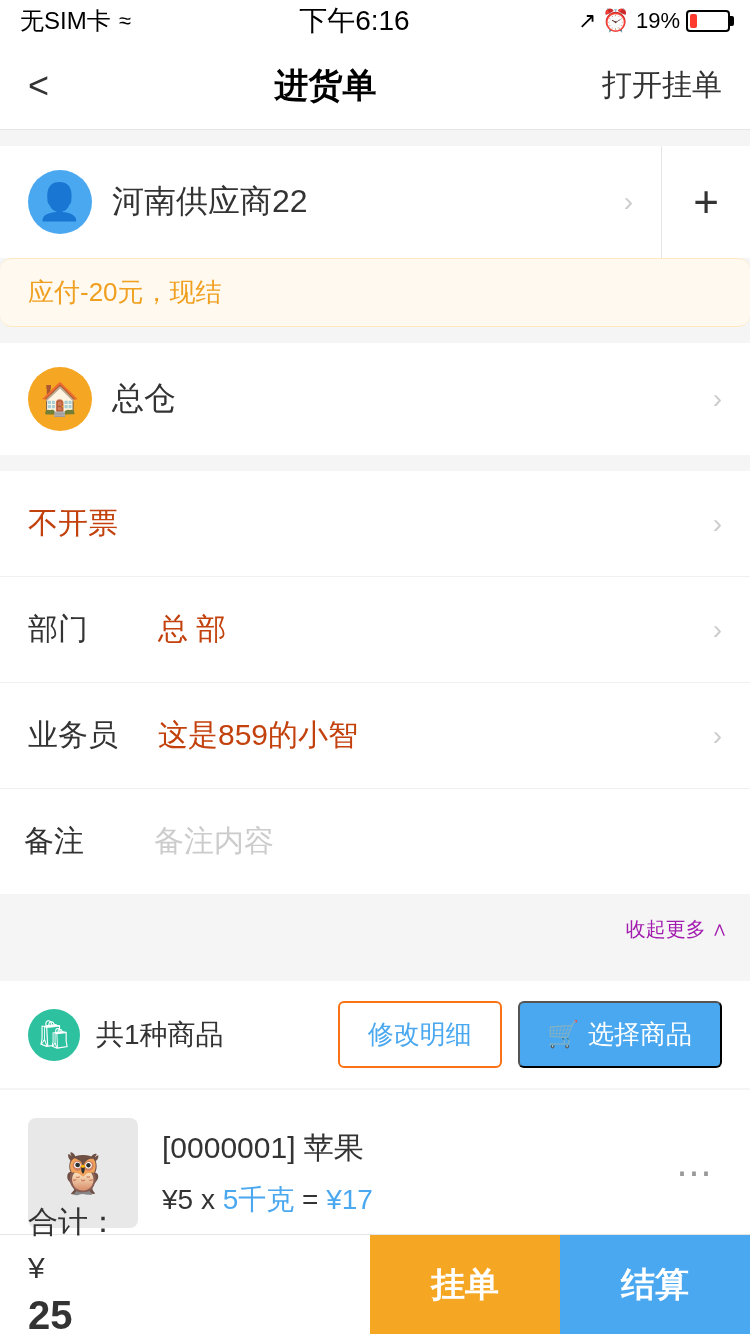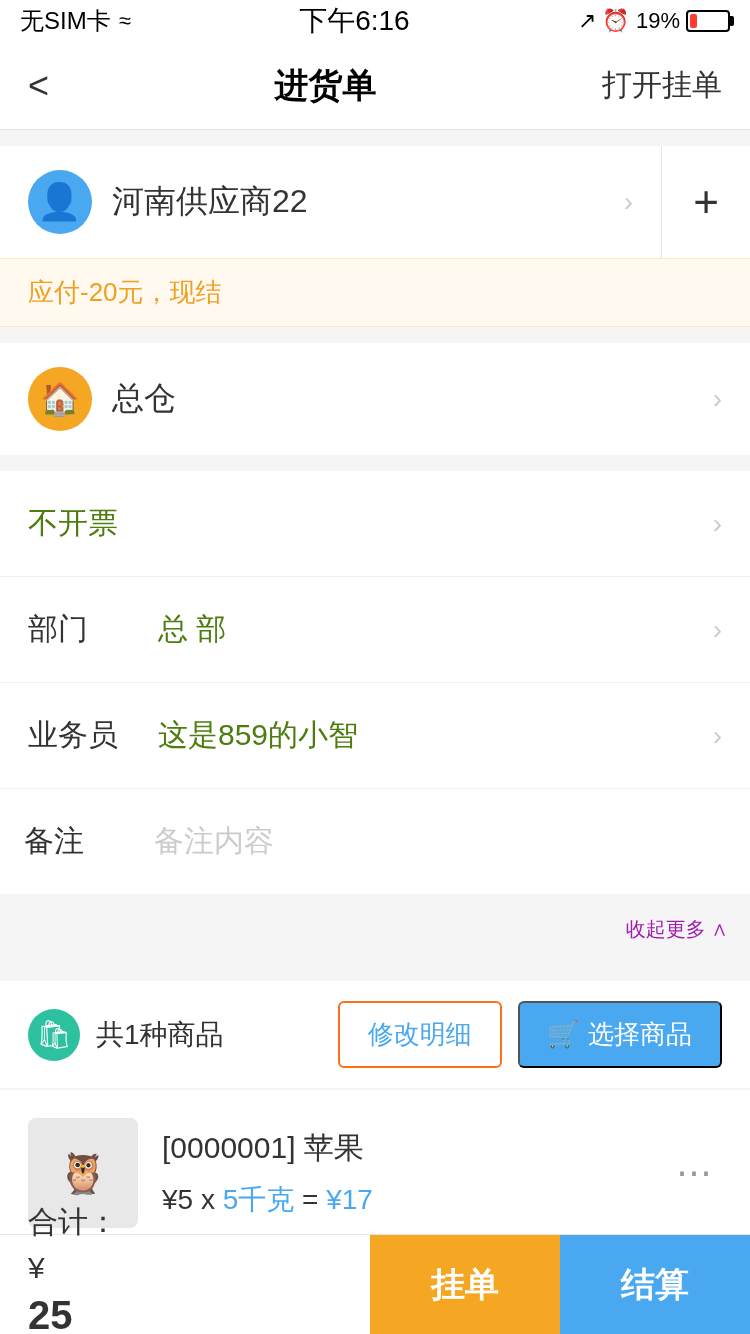--- a/index.html
+++ b/index.html
@@ -80,20 +80,21 @@
       font-size: 44px; color: #333; cursor: pointer;
     }
     
     .warning-banner {
       background: #fff9f0;
       padding: 16px 28px;
       font-size: 26px;
       color: #f0a020;
       border-top: 1px solid #fde8c0;
       border-bottom: 1px solid #fde8c0;
+      border-radius: 12px;
     }
     
     .warehouse-section {
       background: #fff;
       display: flex;
       align-items: center;
       padding: 24px 28px;
     }
     .warehouse-icon-wrap {
       width: 64px; height: 64px; border-radius: 50%; background: #f5a623;
@@ -113,21 +114,21 @@
     }
     .form-row:last-child { border-bottom: none; padding-left: 24px; }
     .form-label {
       font-size: 30px;
       color: #333;
       min-width: 130px;
     }
     .form-value {
       flex: 1;
       font-size: 30px;
-      color: #4d7c0f;
+      color: #c2410c;
     }
     .form-value.placeholder { color: #ccc; }
     
     .collapse-bar {
       background: #f5f5f5;
       text-align: right;
       padding: 22px;
       font-size: 20px;
       color: #a21caf;
       cursor: pointer;

